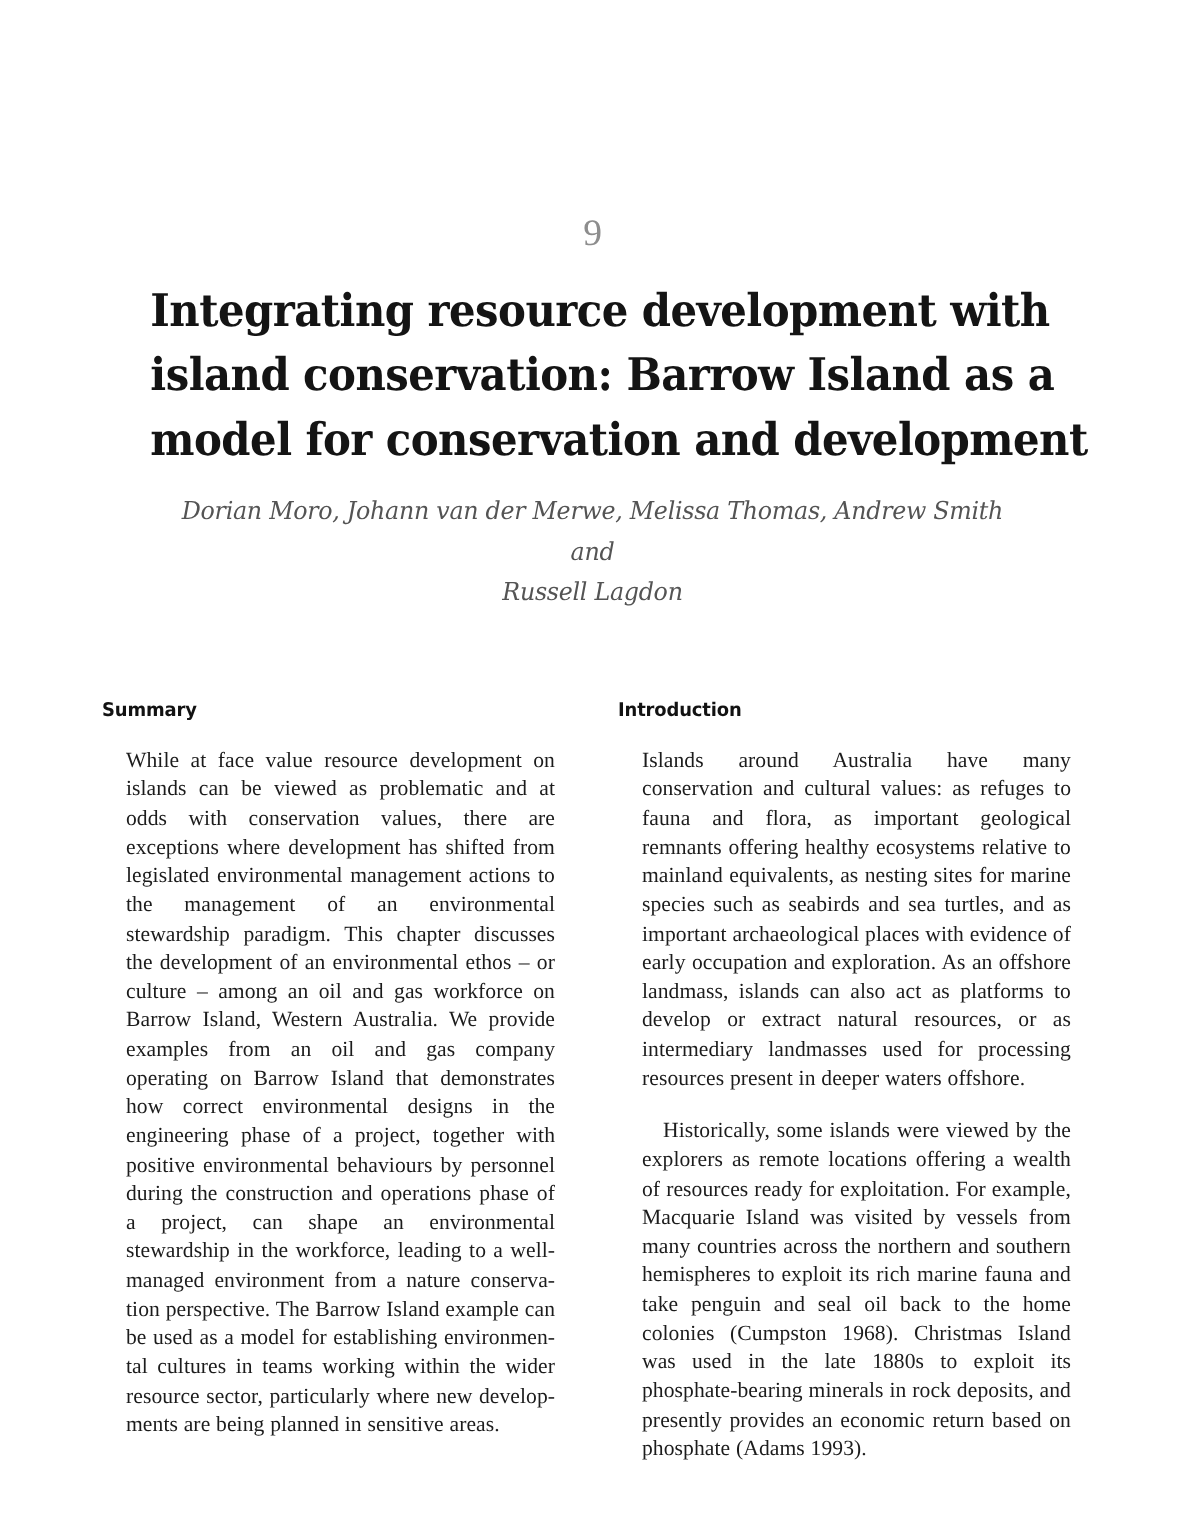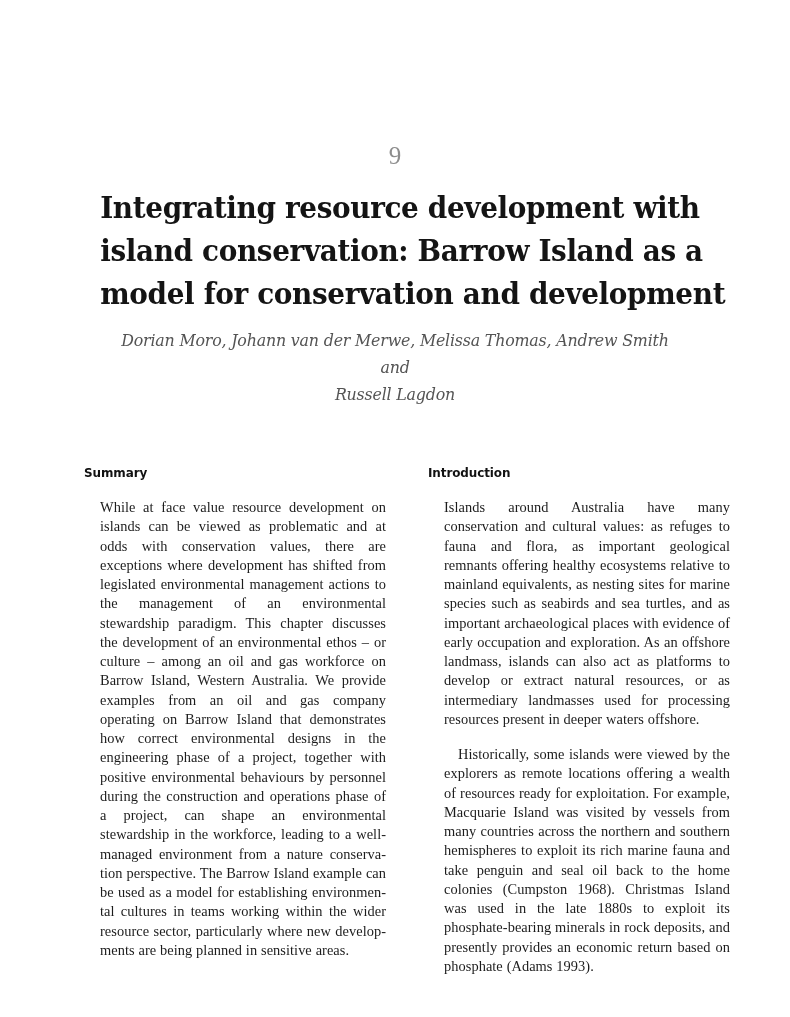--- a/index.html
+++ b/index.html
@@ -74,21 +74,21 @@
     color: #545454;
     letter-spacing: -0.2px;
     transform: scaleX(0.96);
     transform-origin: 50% 0;
   }
   .authors .aline { display: block; }
 
   
   .columns {
     position: absolute;
-    left: 84px;
+    left: 68px;
     top: 463px;
     width: 662px;
     height: 470px;
   }
   .col {
     position: absolute;
     top: 0;
     width: 318px;
   }
   .col-left  { left: 0px; }

